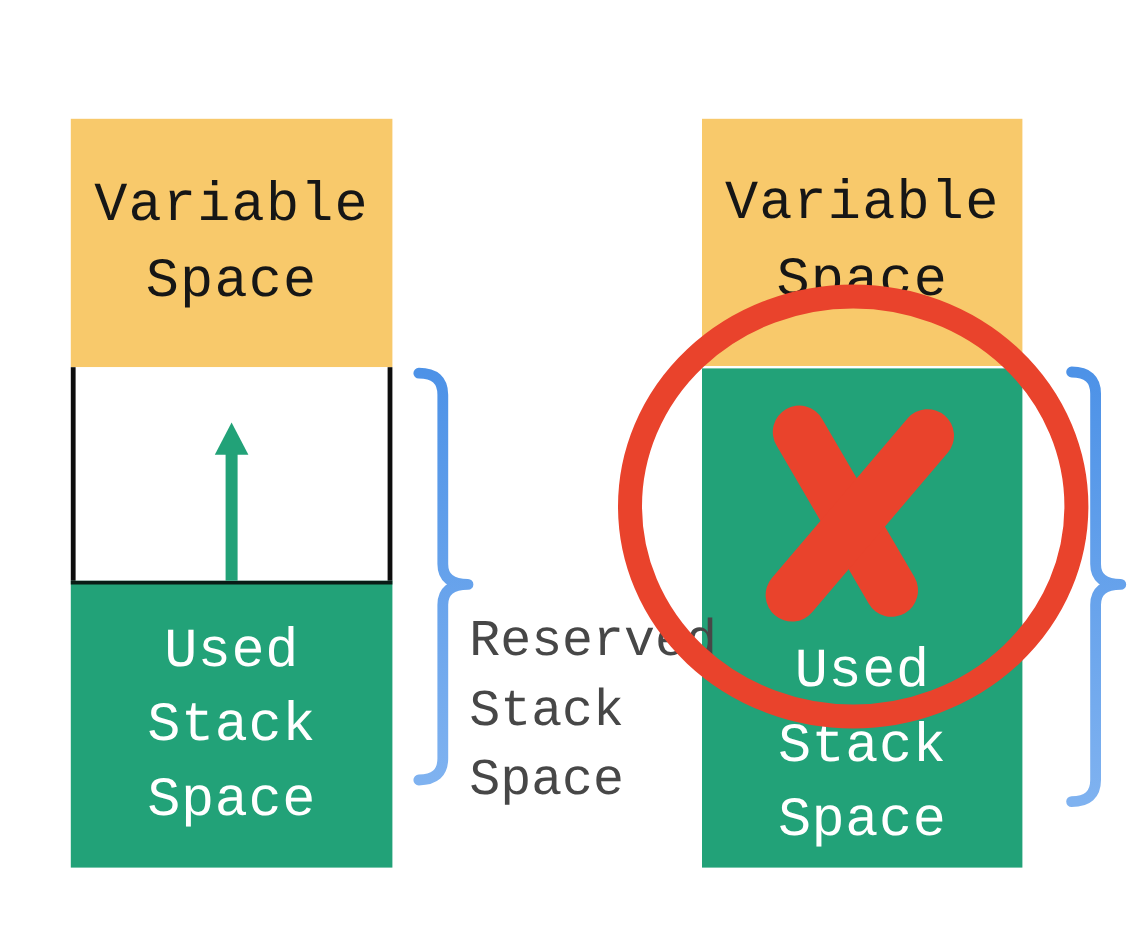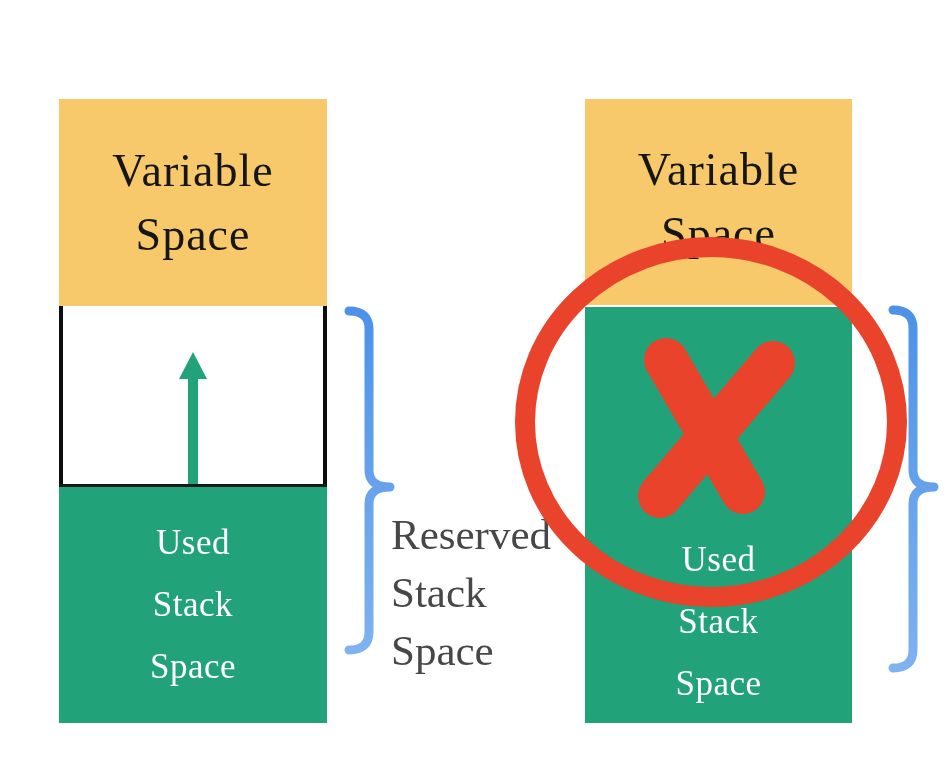--- a/index.html
+++ b/index.html
@@ -1,30 +1,30 @@
 <!DOCTYPE html>
 <html style="--variable-box: #F8C96B; --stack-box: #22A278; --error-red: #E9432C; --arrow-green: #22A278; --brace-blue-top: #4D92E7; --brace-blue-bottom: #7FB2F0; --label-gray: #474747; --outline-black: #0D0D0D; --box-text-dark: #161616; --box-text-light: #FFFFFF;"><head>
 <meta charset="utf-8">
 <style>
   html,body{margin:0;padding:0;background:#ffffff;}
   .canvas{
     position:relative;width:951px;height:782px;background:#ffffff;overflow:hidden;
-    font-family:Liberation Serif, serif;
+    font-family:Liberation Mono, monospace;
   }
   .box{
     position:absolute;display:flex;flex-direction:column;align-items:center;
     justify-content:center;text-align:center;box-sizing:border-box;
   }
   .variable-box{
     background:var(--variable-box);color:var(--box-text-dark);
     font-size:46px;line-height:64px;letter-spacing:1px;
   }
   .used-box{
     background:var(--stack-box);color:var(--box-text-light);
-    font-size:35px;line-height:62px;letter-spacing:0.5px;
+    font-size:46px;line-height:62px;letter-spacing:0.5px;
   }
   #left-variable-box{left:59px;top:99px;width:268px;height:207px;}
   #left-gap{
     position:absolute;left:59px;top:306px;width:268px;height:178px;
     box-sizing:border-box;background:#ffffff;
     border-left:4px solid var(--outline-black);
     border-right:4px solid var(--outline-black);
   }
   #left-used-box{
     left:59px;top:484px;width:268px;height:239px;

